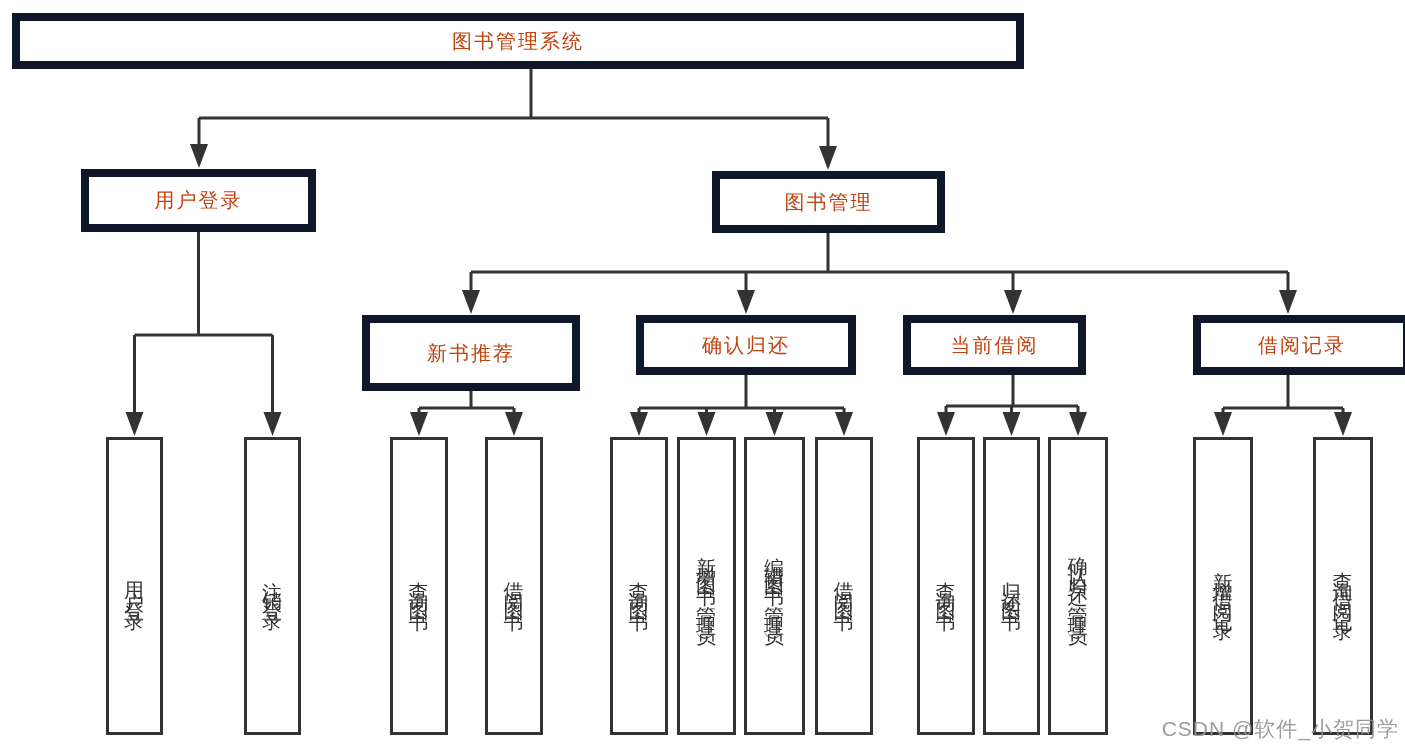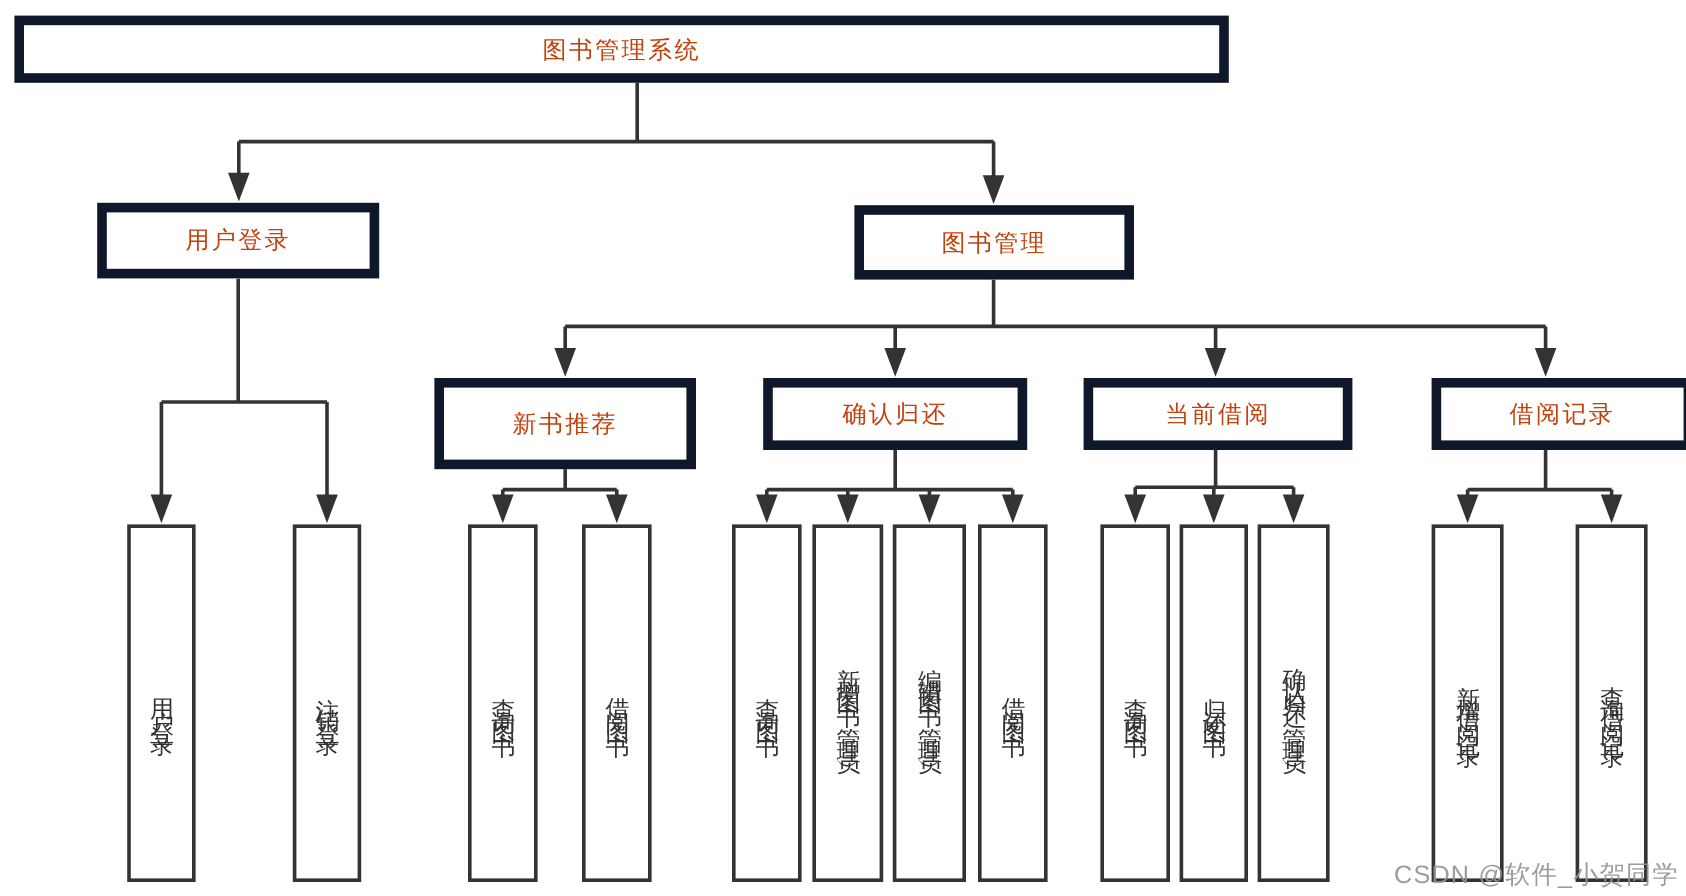--- a/index.html
+++ b/index.html
@@ -111,21 +111,21 @@
   <div class="box" style="left:712px; top:171px; width:233px; height:62px;justify-content:center;">
     <span>图书管理</span>
   </div>
 
   <div class="box" style="left:362px; top:315px; width:218px; height:76px;">
     <span>新书推荐</span>
   </div>
   <div class="box" style="left:636px; top:315px; width:220px; height:60px;">
     <span>确认归还</span>
   </div>
-  <div class="box" style="left:903px; top:315px; width:224px; height:60px;">
+  <div class="box" style="left:903px; top:315px; width:183px; height:60px;">
     <span>当前借阅</span>
   </div>
   <div class="box" style="left:1193px; top:315px; width:218px; height:60px;">
     <span>借阅记录</span>
   </div>
 
   <div class="leaf" style="left:106px; width:57px;">
     <span class="vtext">用户登录</span>
   </div>
   <div class="leaf" style="left:244px; width:57px;">

